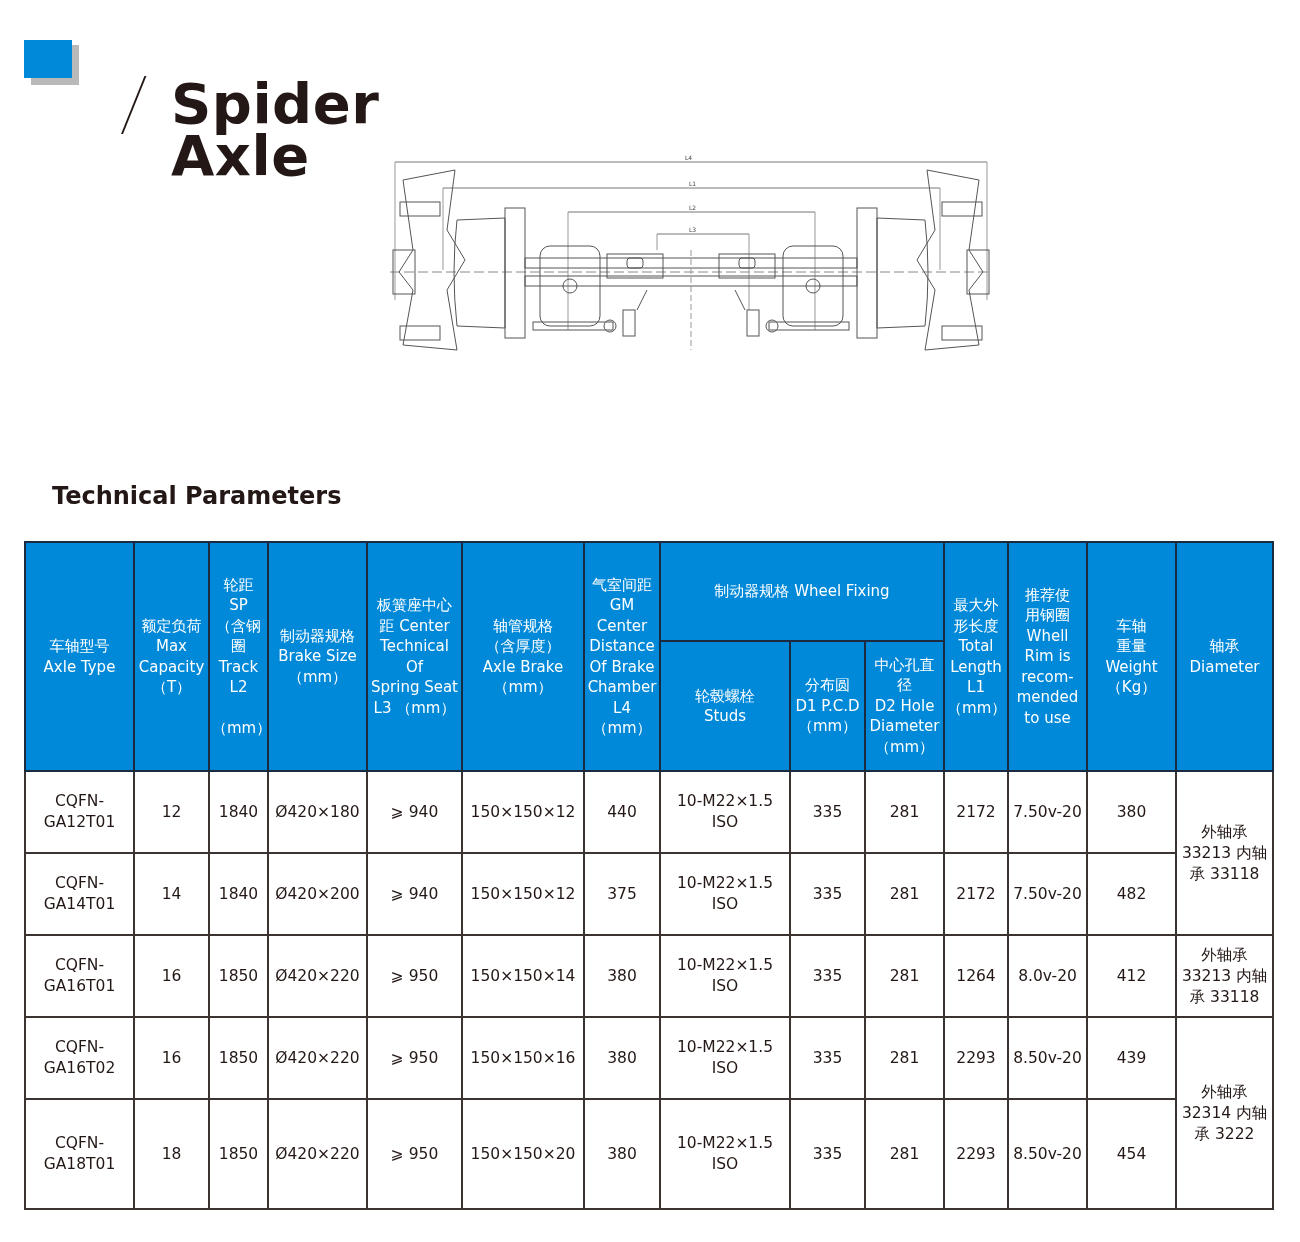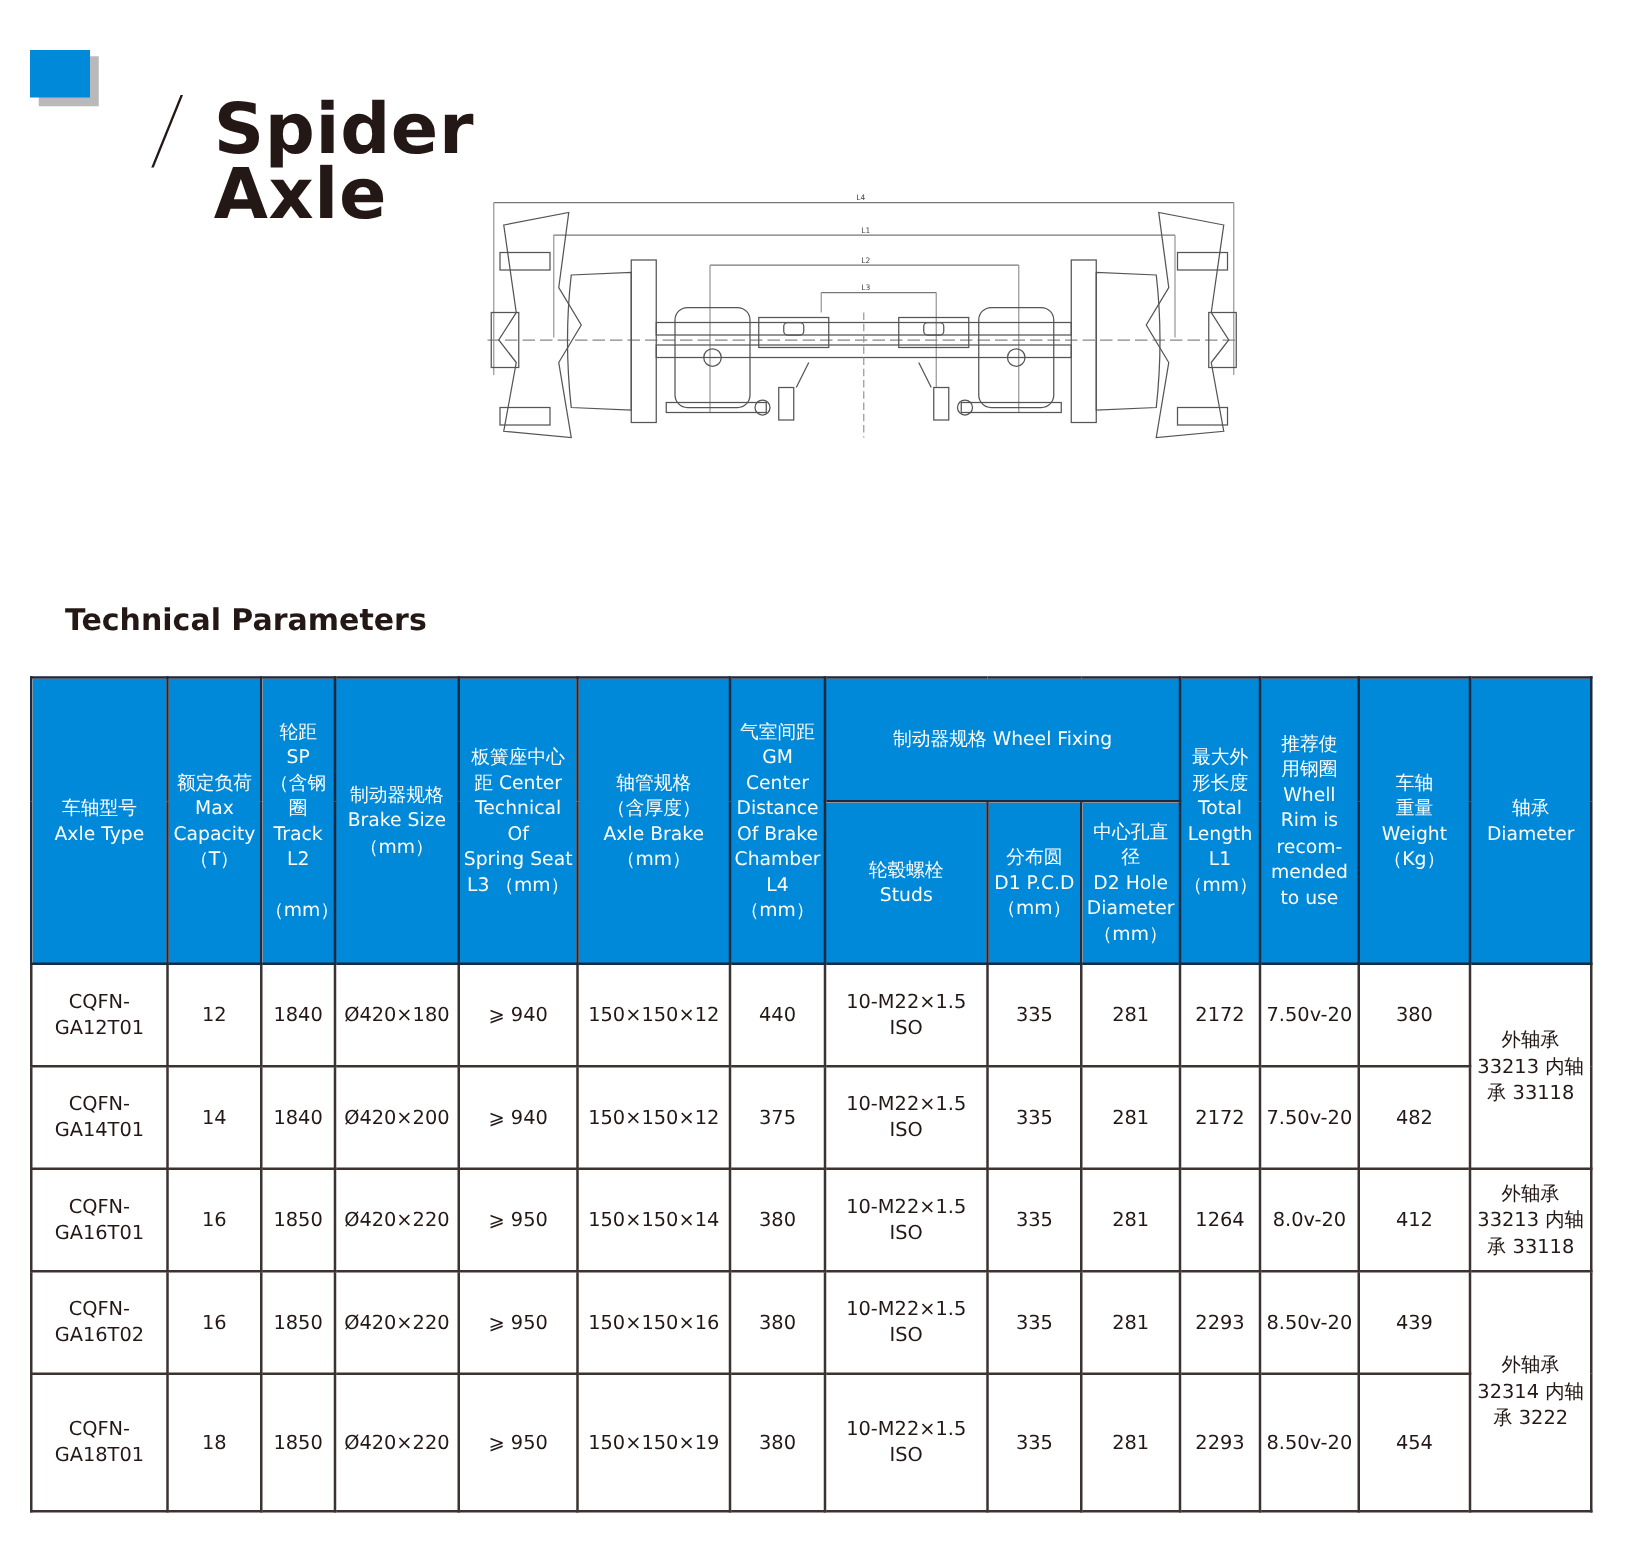--- a/index.html
+++ b/index.html
@@ -269,21 +269,21 @@
 32314 内轴
 承 3222</td>
     </tr>
     <tr class="r5">
       <td class="ml">CQFN-
 GA18T01</td>
       <td>18</td>
       <td>1850</td>
       <td>Ø420×220</td>
       <td>⩾ 950</td>
-      <td>150×150×19</td>
+      <td>150×150×20</td>
       <td>380</td>
       <td class="ml">10-M22×1.5
 ISO</td>
       <td>335</td>
       <td>281</td>
       <td>2293</td>
       <td>8.50v-20</td>
       <td>454</td>
     </tr>
   </tbody>

